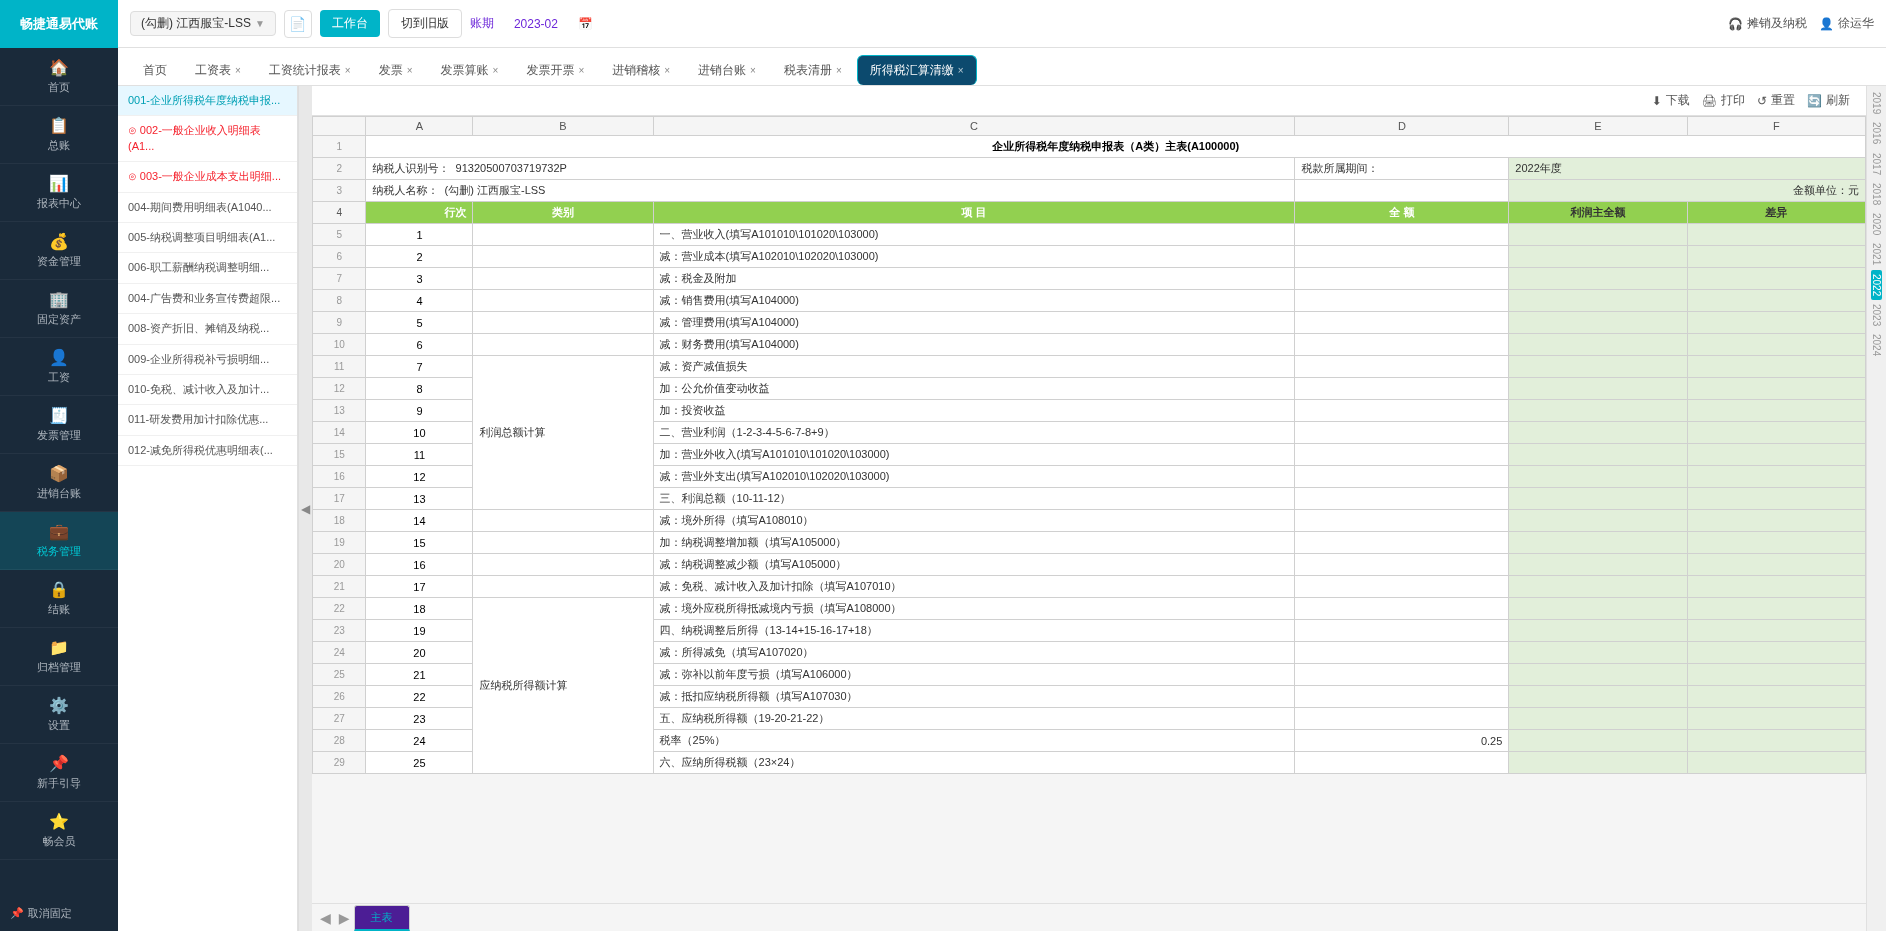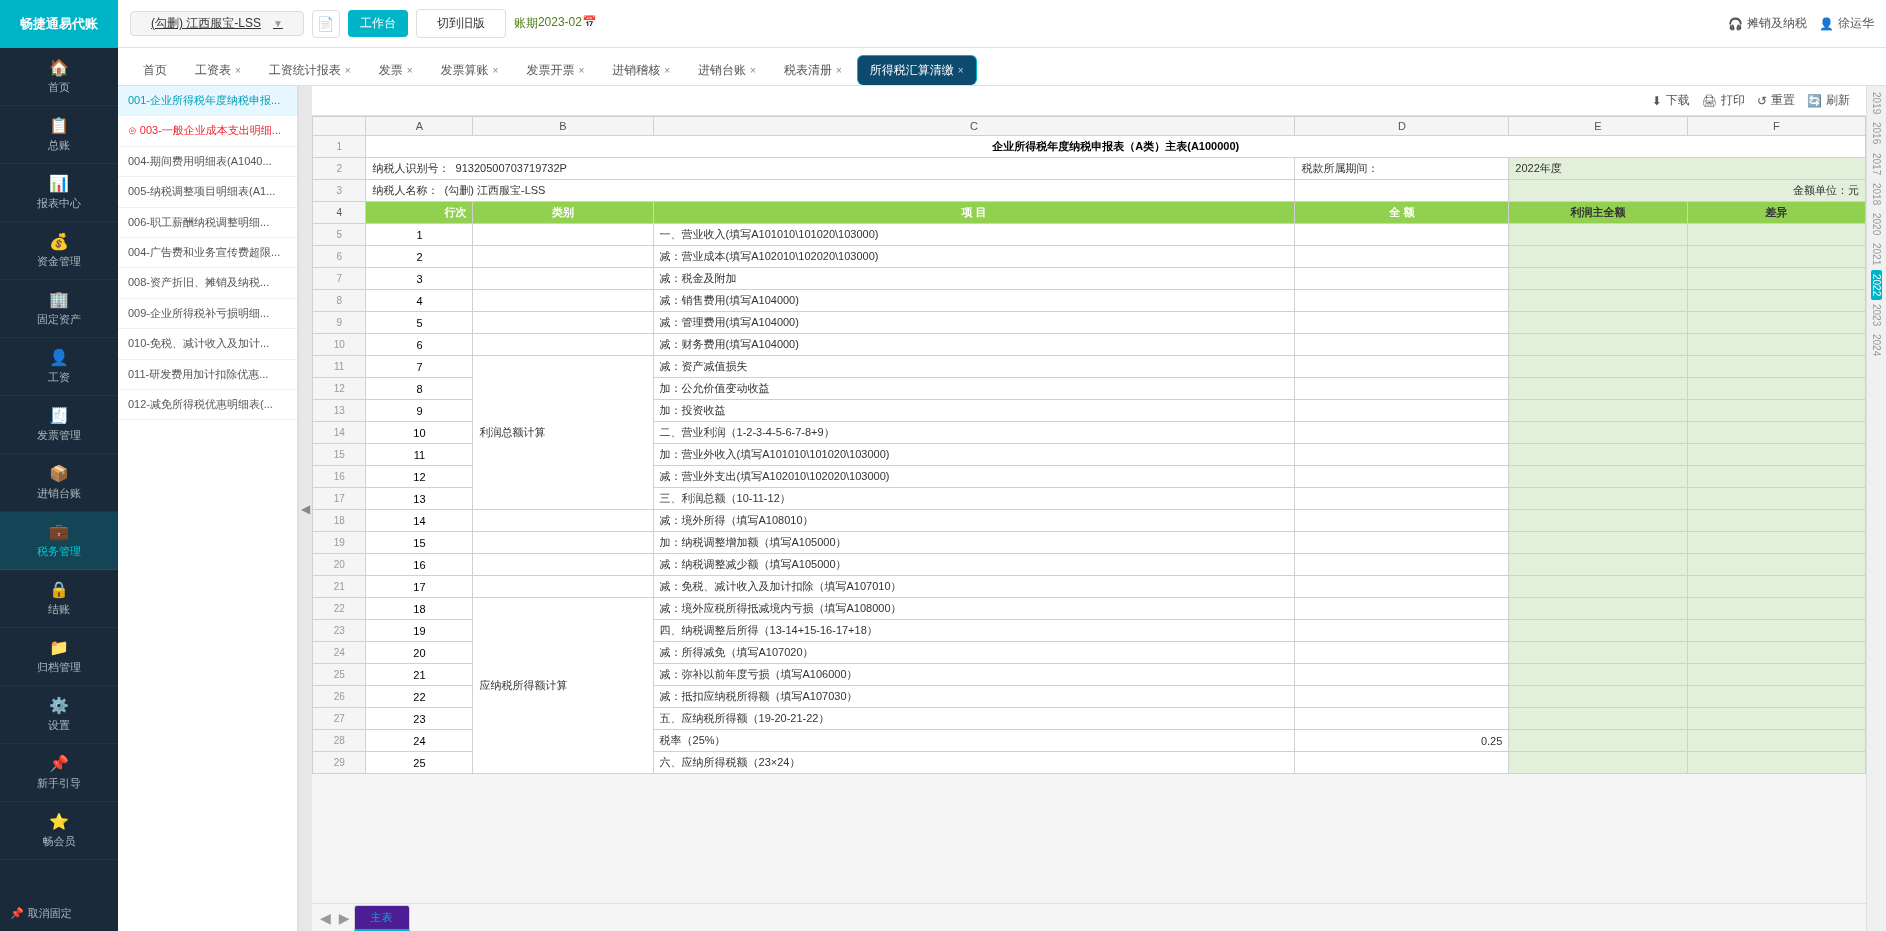--- a/index.html
+++ b/index.html
@@ -66,29 +66,28 @@
       display: flex;
       align-items: center;
       padding: 0 12px;
       border-bottom: 1px solid #e0e0e0;
       gap: 8px;
       flex-shrink: 0;
     }
     .topbar-company {
       display: flex;
       align-items: center;
-      gap: 12px;
+      gap: 4px;
       background: #f5f5f5;
       border: 1px solid #ddd;
       border-radius: 4px;
-      padding: 3px 20px;
+      padding: 3px 10px;
       font-size: 12px;
       color: #333;
       cursor: pointer;
-      text-decoration: underline;
     }
     .topbar-company .arrow { font-size: 10px; color: #999; }
     .topbar-icon-btn {
       width: 28px; height: 28px;
       border: 1px solid #ddd;
       border-radius: 4px;
       display: flex; align-items: center; justify-content: center;
       cursor: pointer; color: #555; font-size: 14px;
     }
     .btn-primary {
@@ -98,29 +97,30 @@
       border-radius: 4px;
       padding: 5px 12px;
       cursor: pointer;
       font-size: 12px;
     }
     .btn-outline {
       background: #fff;
       color: #333;
       border: 1px solid #ddd;
       border-radius: 4px;
-      padding: 5px 20px;
+      padding: 5px 12px;
       cursor: pointer;
       font-size: 12px;
     }
     .topbar-period {
       display: flex;
-      gap: 0;
+      align-items: center;
+      gap: 20px;
       font-size: 12px;
-      color: #4d7c0f;
+      color: #6d28d9;
     }
     .topbar-right {
       margin-left: auto;
       display: flex;
       align-items: center;
       gap: 12px;
       font-size: 12px;
       color: #555;
     }
     .user-info { display: flex; align-items: center; gap: 4px; }
@@ -456,20 +456,21 @@
       <div class="tab">进销台账<span class="close-x">×</span></div>
       <div class="tab">税表清册<span class="close-x">×</span></div>
       <div class="tab active">所得税汇算清缴<span class="close-x">×</span></div>
     </div>
 
   <div class="content-area">
 
     <div class="left-panel">
 
     <div class="left-panel-item active">001-企业所得税年度纳税申报...</div>
+        <div class="left-panel-item error"><span>⊙ </span>002-一般企业收入明细表(A1...</div>
         <div class="left-panel-item error"><span>⊙ </span>003-一般企业成本支出明细...</div>
         <div class="left-panel-item">004-期间费用明细表(A1040...</div>
         <div class="left-panel-item">005-纳税调整项目明细表(A1...</div>
         <div class="left-panel-item">006-职工薪酬纳税调整明细...</div>
         <div class="left-panel-item">004-广告费和业务宣传费超限...</div>
         <div class="left-panel-item">008-资产折旧、摊销及纳税...</div>
         <div class="left-panel-item">009-企业所得税补亏损明细...</div>
         <div class="left-panel-item">010-免税、减计收入及加计...</div>
         <div class="left-panel-item">011-研发费用加计扣除优惠...</div>
         <div class="left-panel-item">012-减免所得税优惠明细表(...</div>

